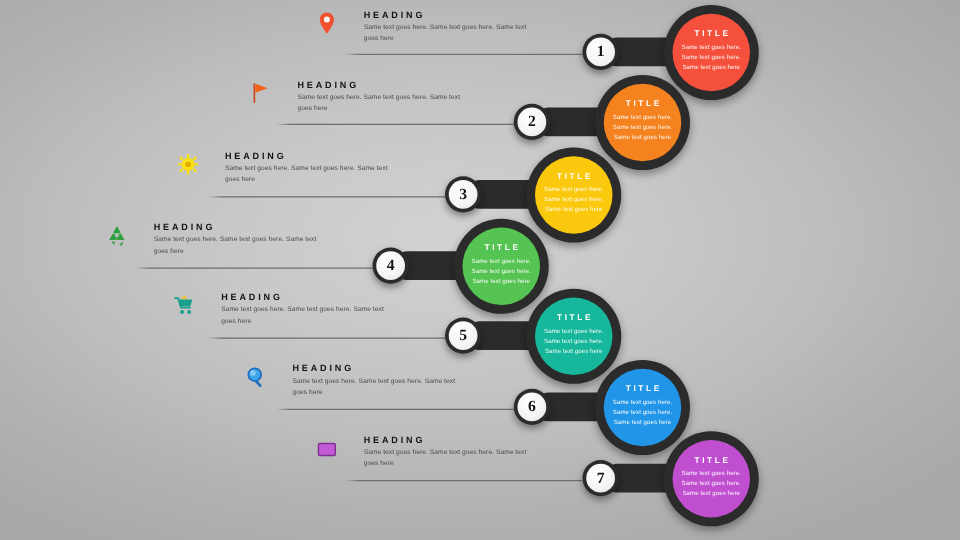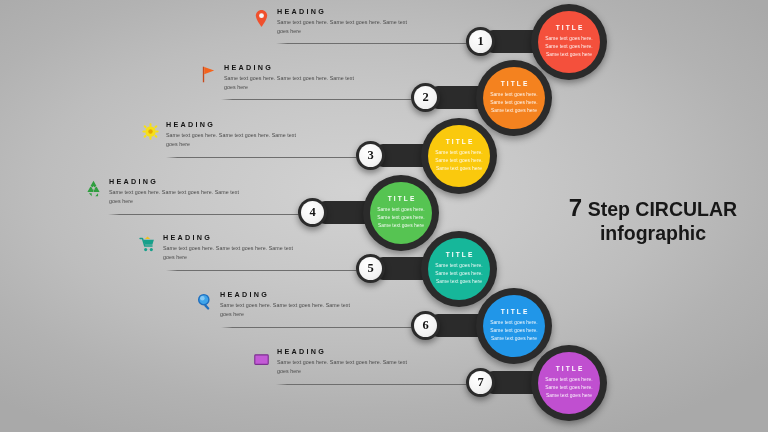--- a/index.html
+++ b/index.html
@@ -7,21 +7,21 @@
   body{
     font-family:"Liberation Sans", sans-serif;
     background:
       radial-gradient(ellipse 70% 65% at 46% 44%, #d2d2d2 0%, #c8c8c8 32%, #bdbdbd 58%, #b2b2b2 78%, #a9a9a9 100%);
     position:relative;
   }
   #stage{ position:absolute; inset:0; }
 
   
   .row-text{ position:absolute; }
-  .rt-inner{ display:flex; align-items:flex-start; gap:7px; }
+  .rt-inner{ display:flex; align-items:flex-start; gap:21px; }
   .rt-icon{ width:17px; height:19px; flex:0 0 17px; position:relative; margin-top:1px; }
   .rt-body{ width:140px; }
   .rt-head{
     font-size:7.2px; font-weight:bold; letter-spacing:2.3px;
     color:#121212; line-height:1; margin-bottom:3px;
   }
   .rt-desc{
     font-size:5.3px; color:#4a4a4a; line-height:1.62; letter-spacing:.05px;
   }
   .rt-line{
@@ -288,18 +288,14 @@
     <div class="disc-ring" style="left:69px; top:0px; width:76px; height:76px;"></div>
     <div class="disc" style="left:76px; top:7px; width:62px; height:62px; background:#c04fd0;">
       <div class="disc-title">TITLE</div>
       <div class="disc-desc">Same text goes here. Same text goes here. Same text goes here</div>
     </div>
     <div class="badge" style="left:4px; top:23px;">
       <div class="badge-in">7</div>
     </div>
   </div>
 
-  <div id="maintitle">
-    <span class="big">7</span><span class="rest"> Step CIRCULAR</span>
-    <span class="l2">infographic</span>
-  </div>
 
 </div>
 
 </body></html>

